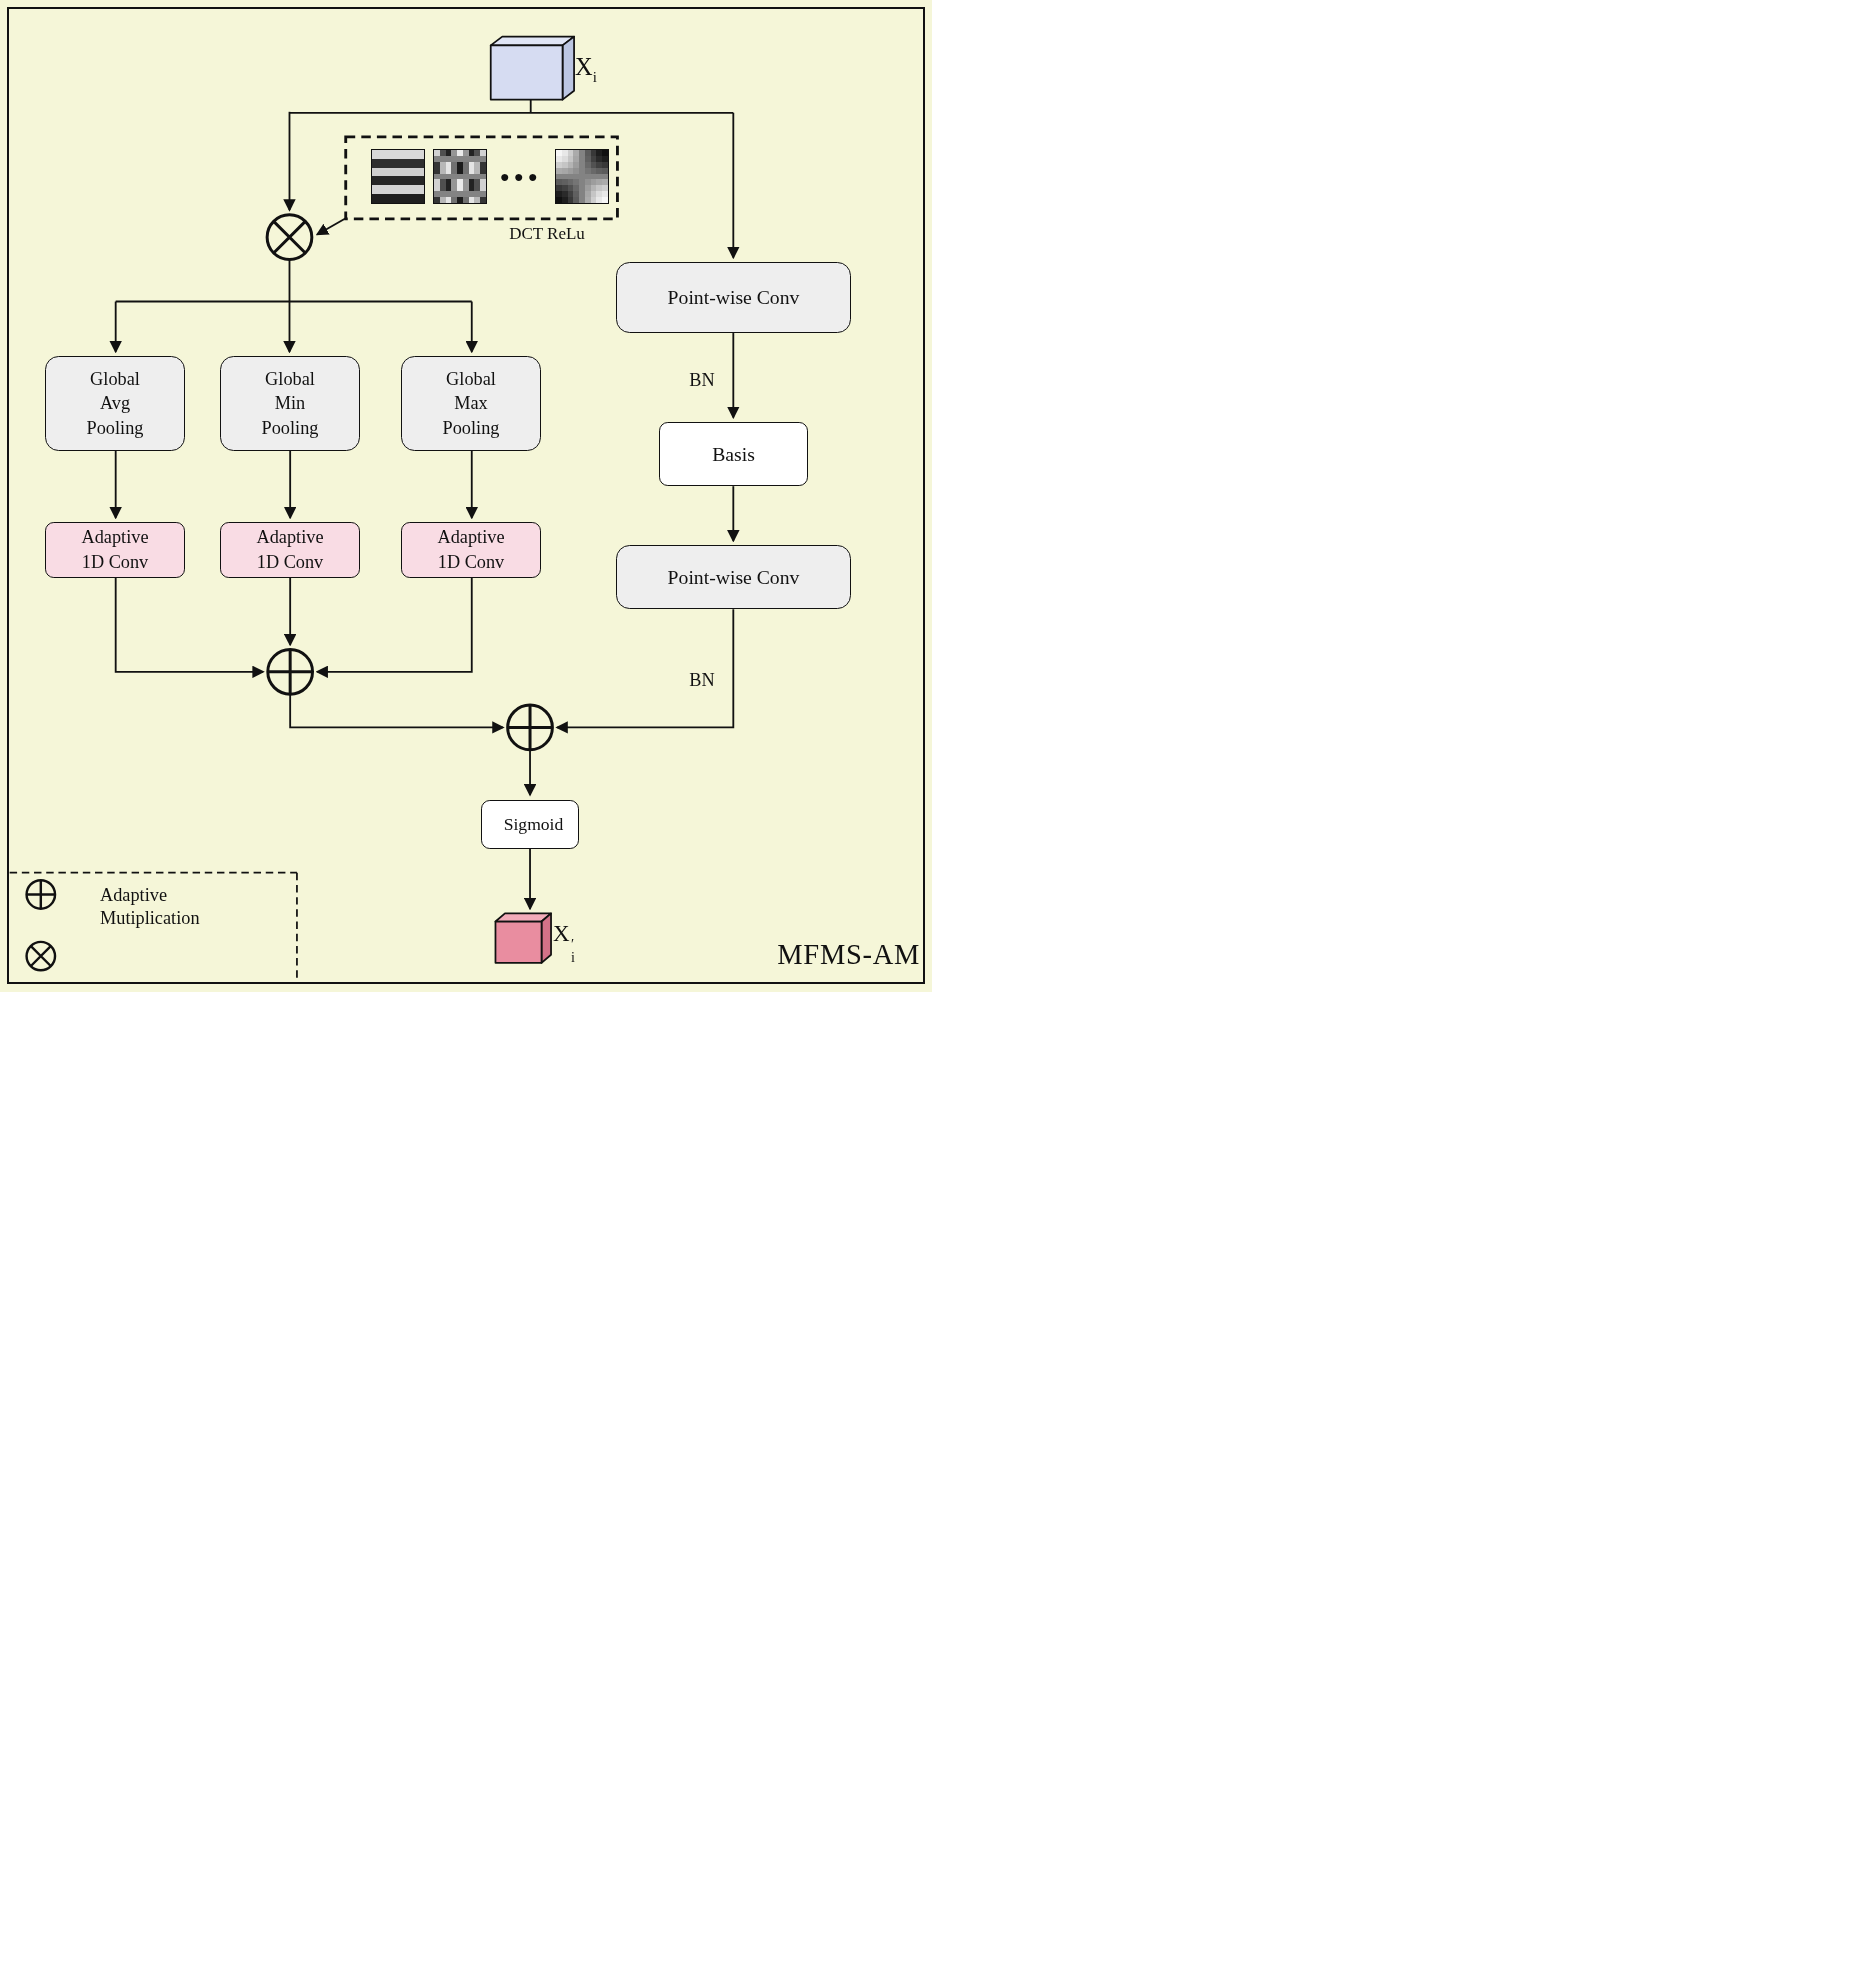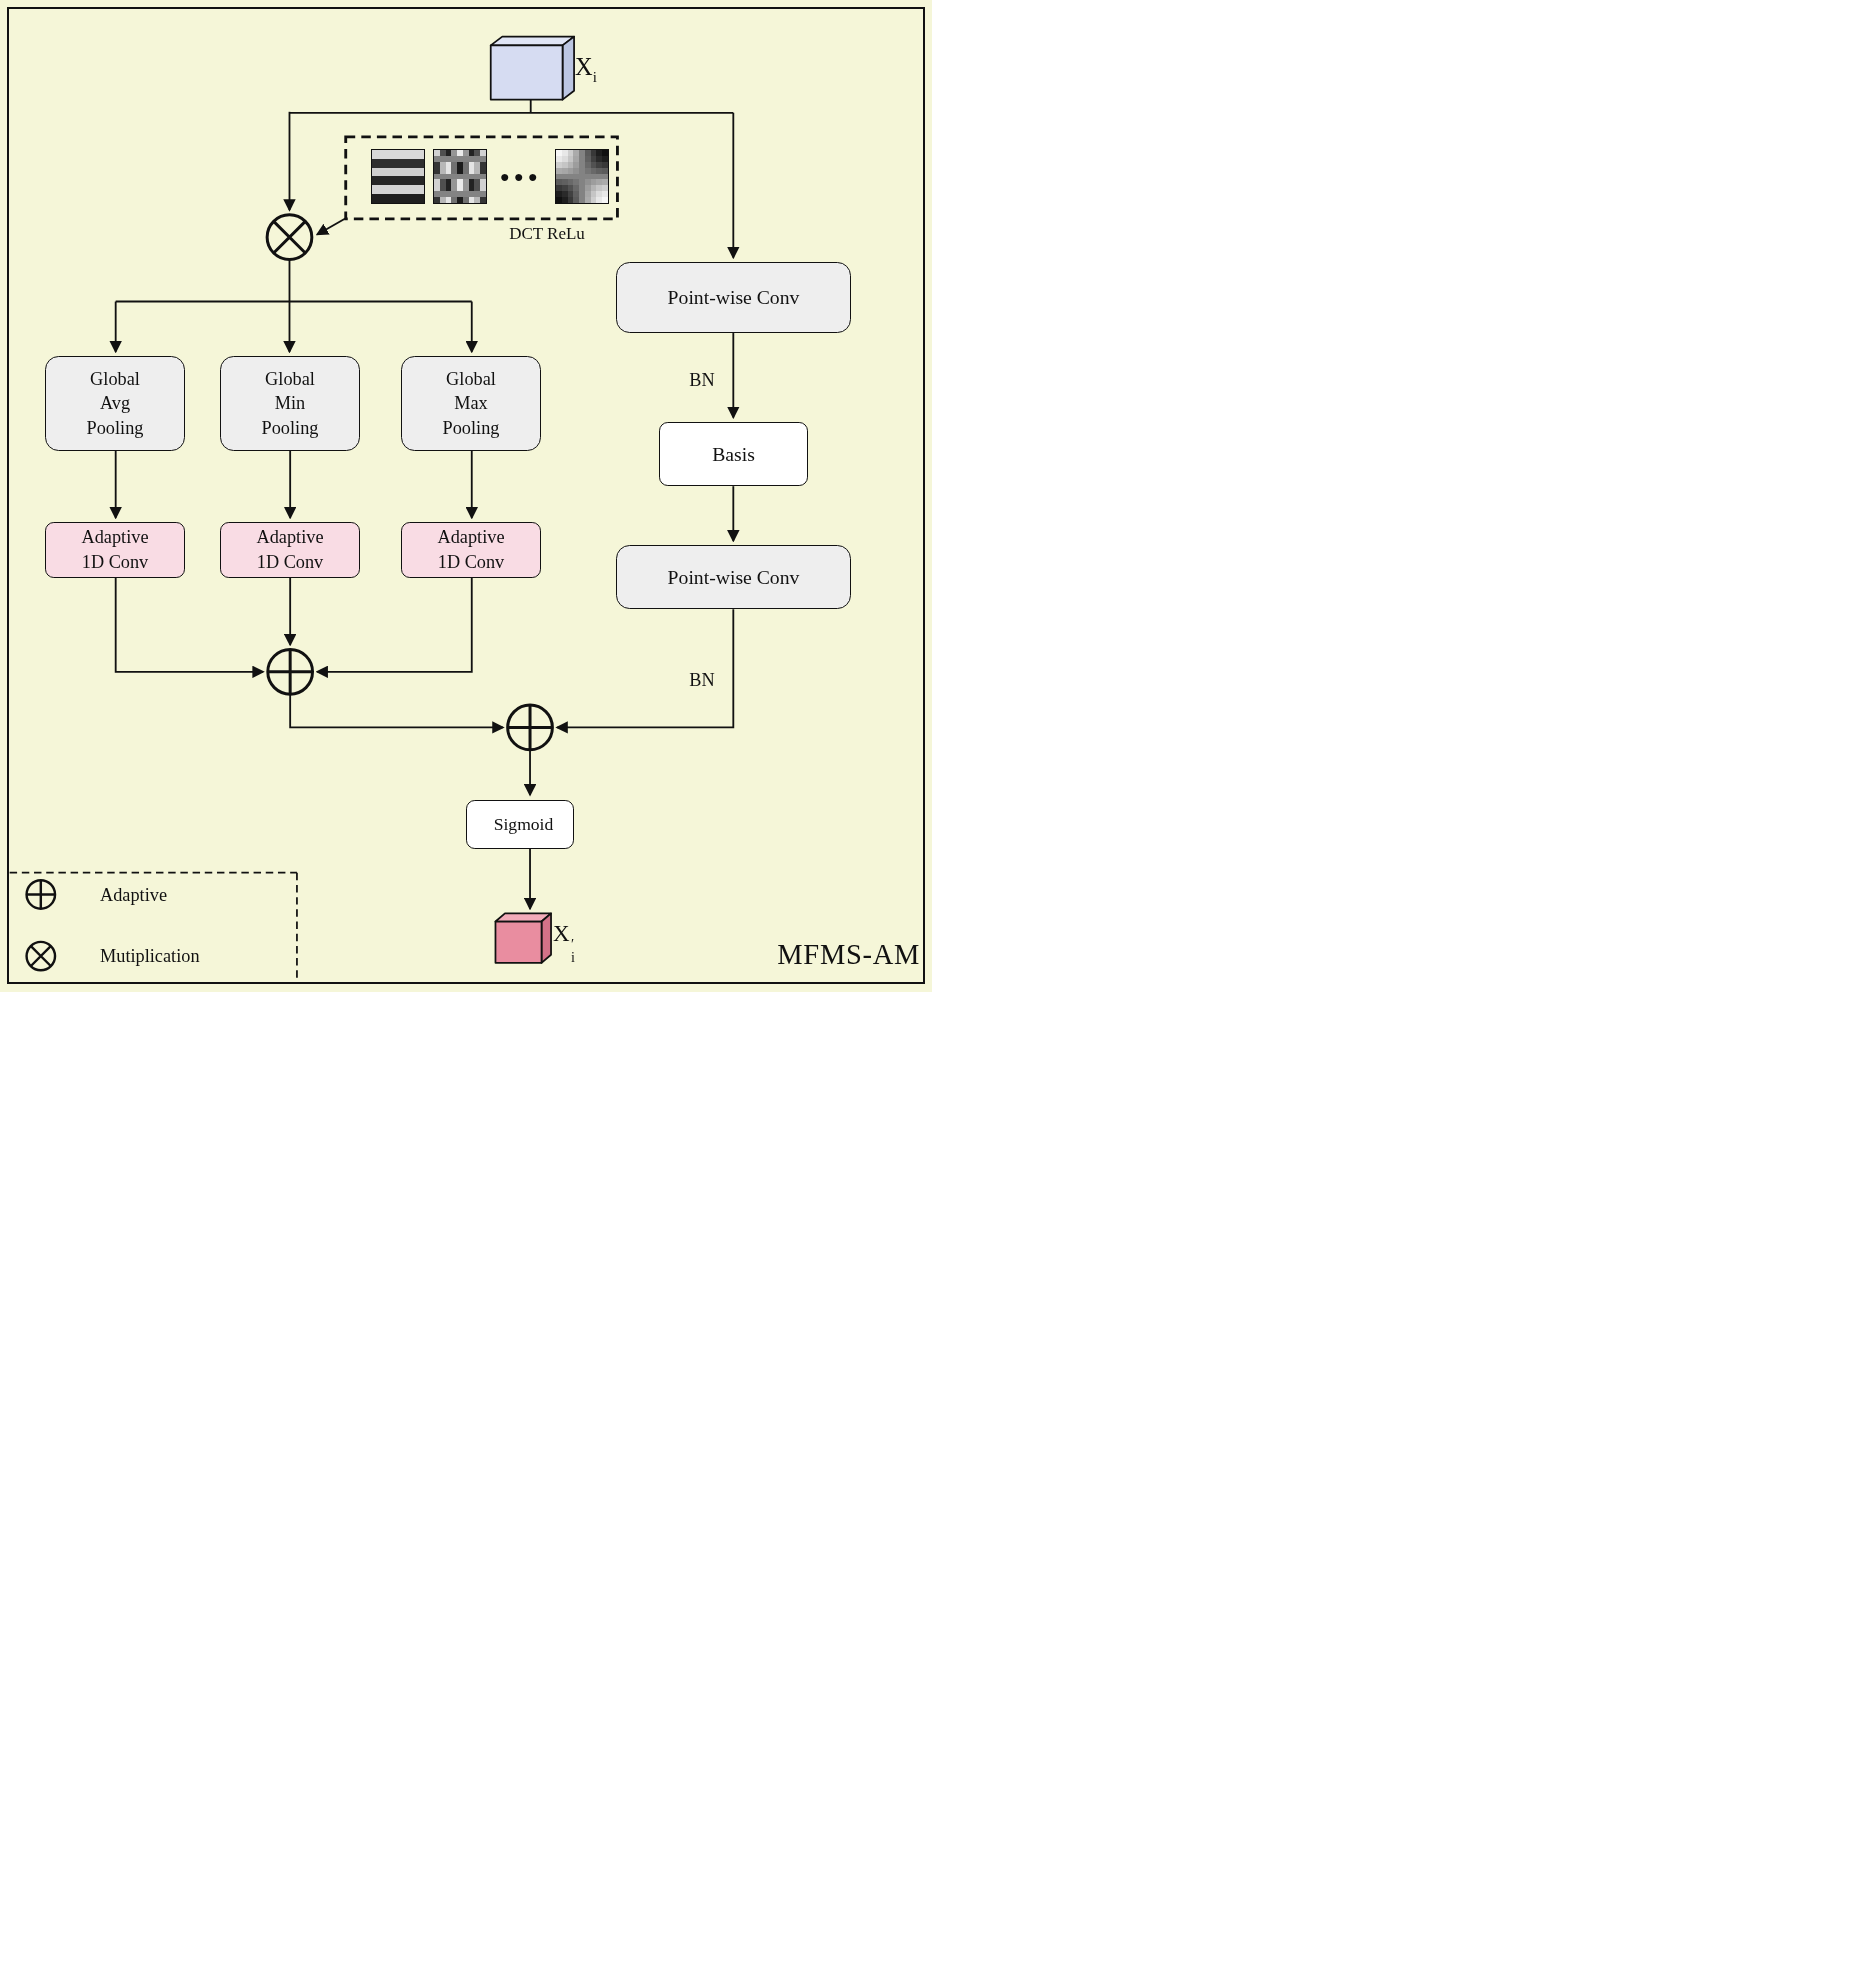--- a/index.html
+++ b/index.html
@@ -344,22 +344,22 @@
   </div>
   <div class="bn" style="left:681px; top:370px;">BN</div>
   <div class="node white r12" style="left:659px; top:422px; width:149px; height:64px; font-size:19.7px;">
     <span>Basis</span>
   </div>
   <div class="node r18" style="left:616px; top:545px; width:235px; height:64px; font-size:19.7px;">
     <span>Point-wise Conv</span>
   </div>
   <div class="bn" style="left:681px; top:670px;">BN</div>
 
-  <div class="node white r12" style="left:466px; top:800px; width:108px; height:49px; font-size:17.6px;padding-left:7px;">
+  <div class="node white r12" style="left:481px; top:800px; width:98px; height:49px; font-size:17.6px;padding-left:7px;">
     <span>Sigmoid</span>
   </div>
 
   <div class="lbl" style="left:100px; top:885px; font-size:18.3px;">Adaptive</div>
-  <div class="lbl" style="left:100px; top:946px; font-size:18.3px;">Mutiplication</div>
+  <div class="lbl" style="left:100px; top:908px; font-size:18.3px;">Mutiplication</div>
 
   <div class="title" style="left:752px; top:939px; width:168px; text-align:right;">MFMS-AM</div>
 </div>
 
 
 </body></html>

